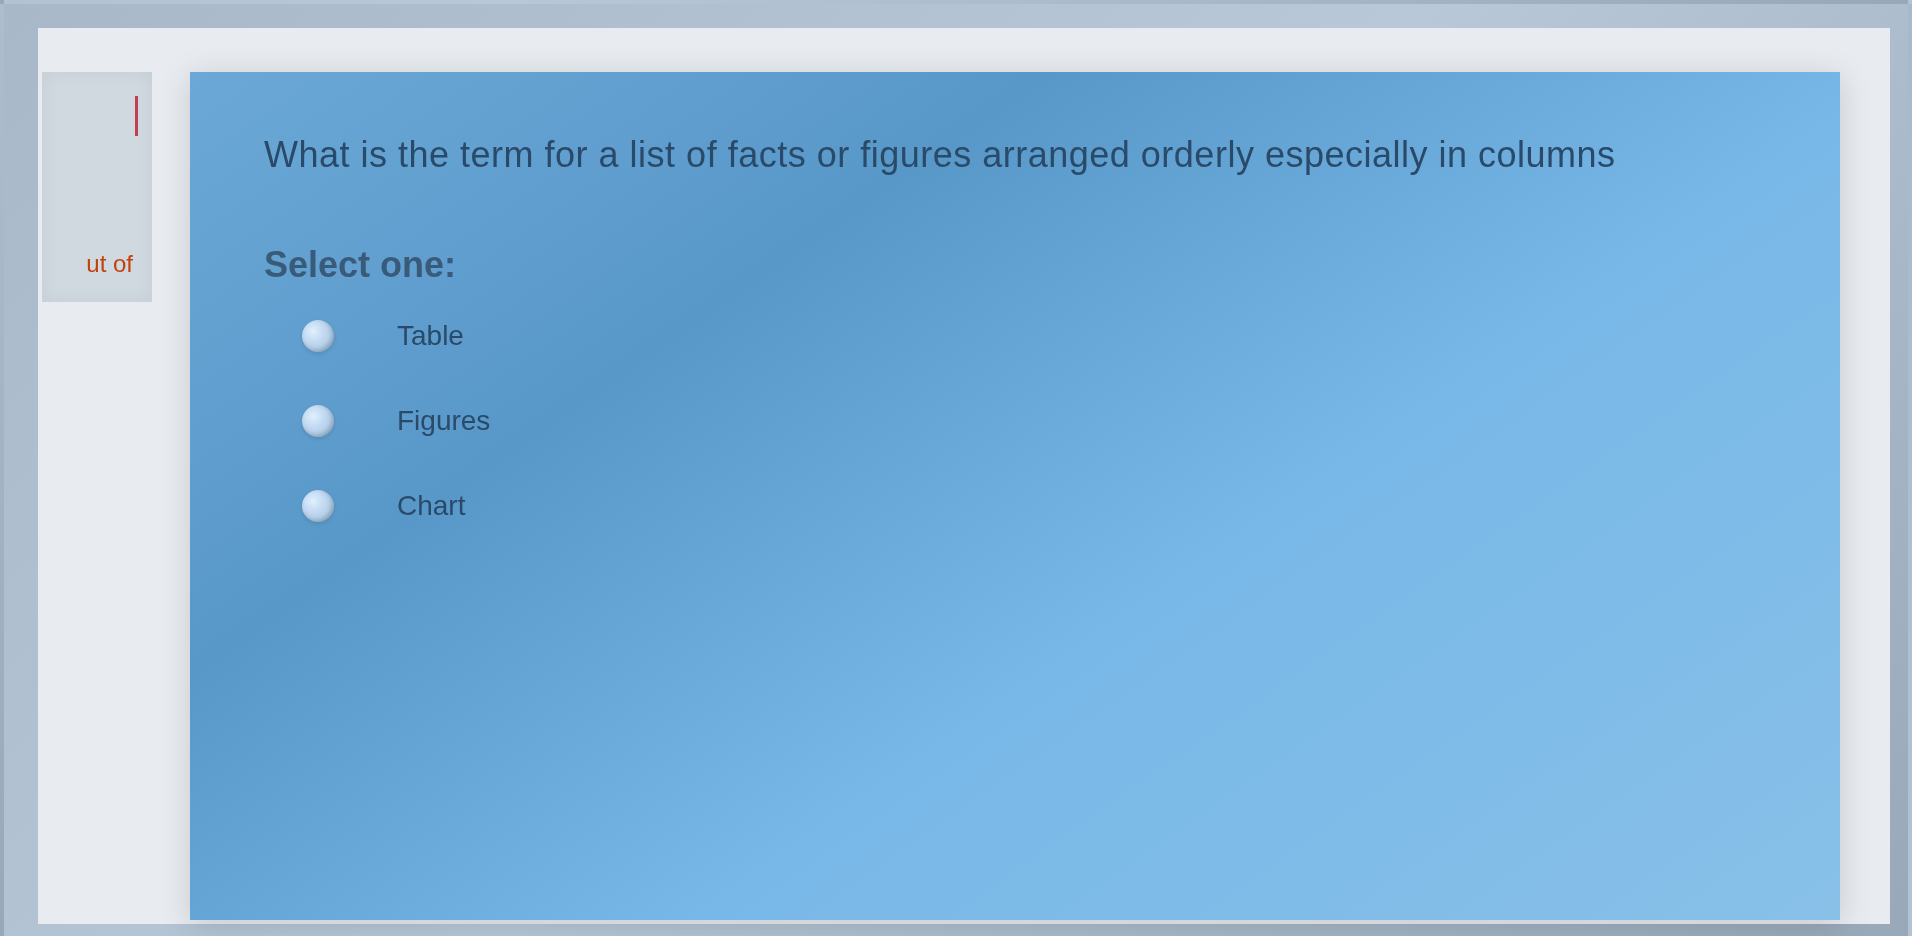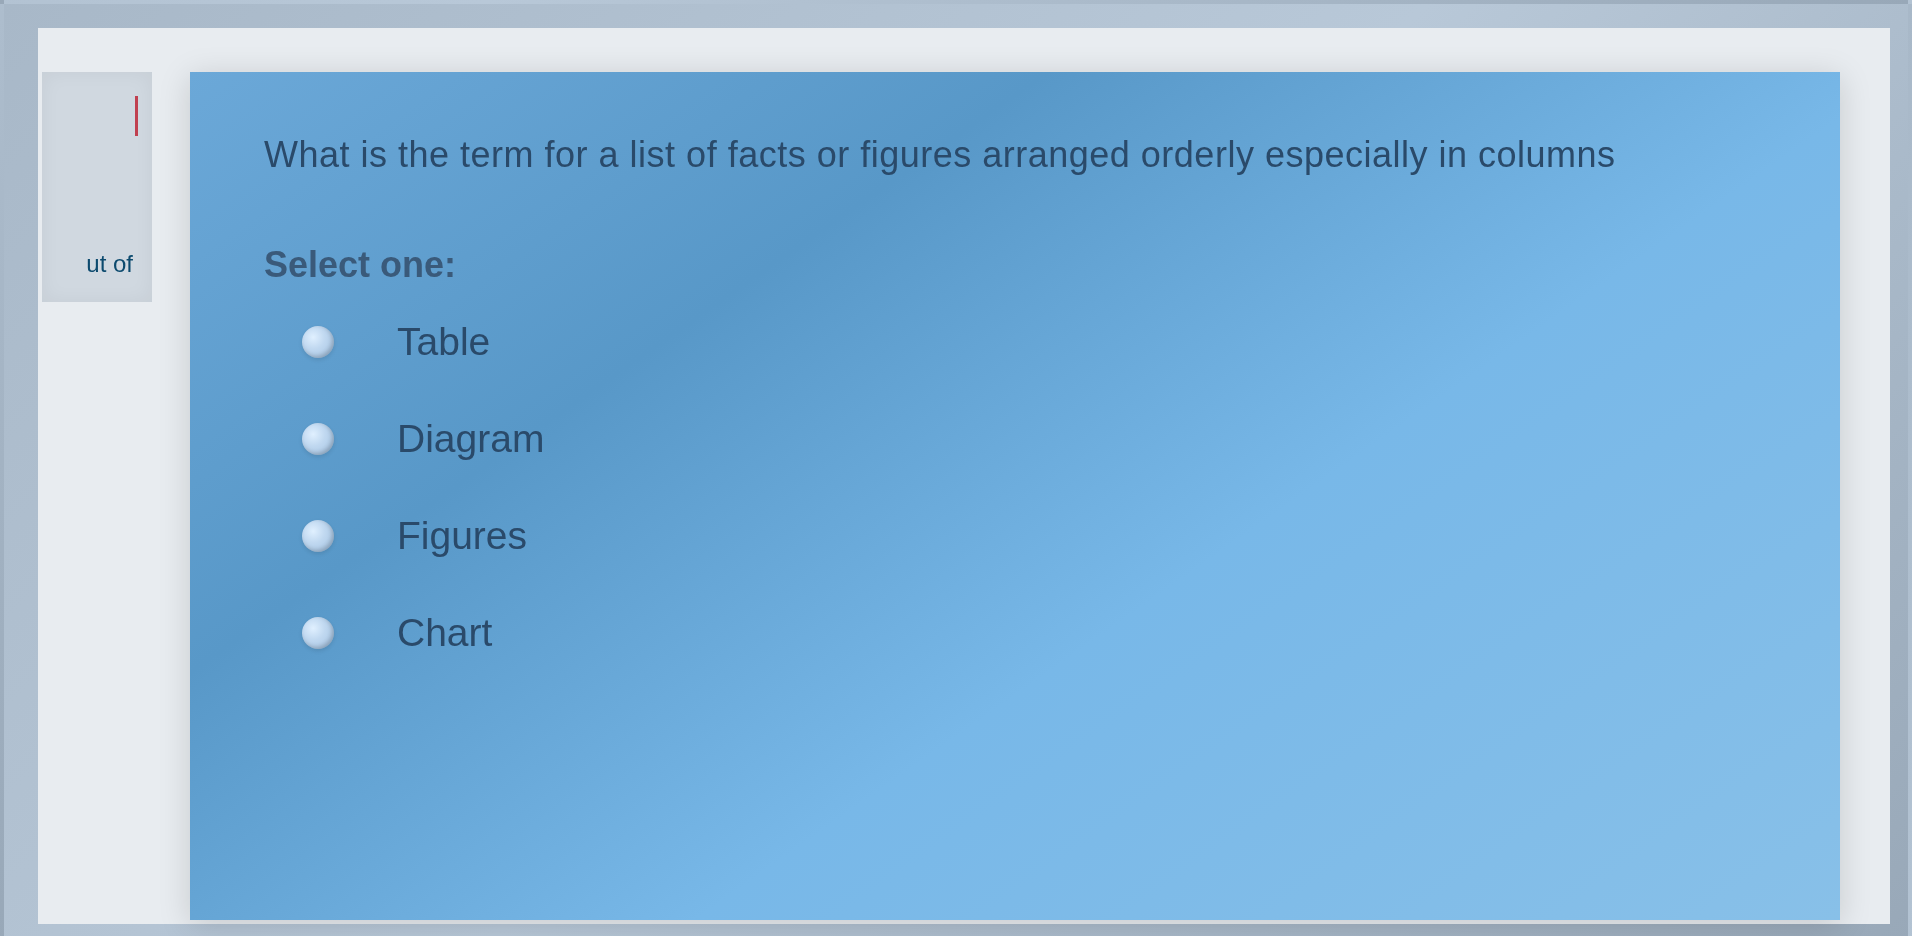--- a/index.html
+++ b/index.html
@@ -41,21 +41,21 @@
     .question-number {
       color: #c04050;
       font-size: 32px;
       font-weight: bold;
       width: 20px;
       border-right: 3px solid #c04050;
       height: 40px;
     }
     
     .sidebar-text {
-      color: #0c4a6e;
+      color: #c2410c;
       font-size: 24px;
       text-align: right;
       padding-right: 5px;
     }
     
     .question-panel {
       flex: 1;
       background: linear-gradient(145deg, #6ba8d8 0%, #5898c8 30%, #78b8e8 60%, #88c0e8 100%);
       margin-right: 50px;
       padding: 50px 60px 40px 70px;
@@ -94,21 +94,21 @@
       width: 32px;
       height: 32px;
       border-radius: 50%;
       background: radial-gradient(circle at 35% 35%, #e0f0ff 0%, #c0d8f0 40%, #a0c0e0 100%);
       box-shadow: inset -2px -2px 4px rgba(0,0,0,0.2), 0 2px 4px rgba(0,0,0,0.1);
       cursor: pointer;
       flex-shrink: 0;
     }
     
     .option-label {
-      font-size: 39px;
+      font-size: 28px;
       color: #2a4a6a;
       font-weight: 300;
       cursor: pointer;
     }
   </style>
 </head>
 <body>
 
 <div class="page-wrapper">
 
@@ -123,24 +123,20 @@
 
     <div class="select-label">Select one:</div>
 
     <div class="options-list">
 
       <div class="option-row">
         <div class="radio-button"></div>
         <div class="option-label">Table</div>
       </div>
 
-      <div class="option-row">
-        <div class="radio-button"></div>
-        <div class="option-label">Diagram</div>
-      </div>
 
       <div class="option-row">
         <div class="radio-button"></div>
         <div class="option-label">Figures</div>
       </div>
 
       <div class="option-row">
         <div class="radio-button"></div>
         <div class="option-label">Chart</div>
       </div>

